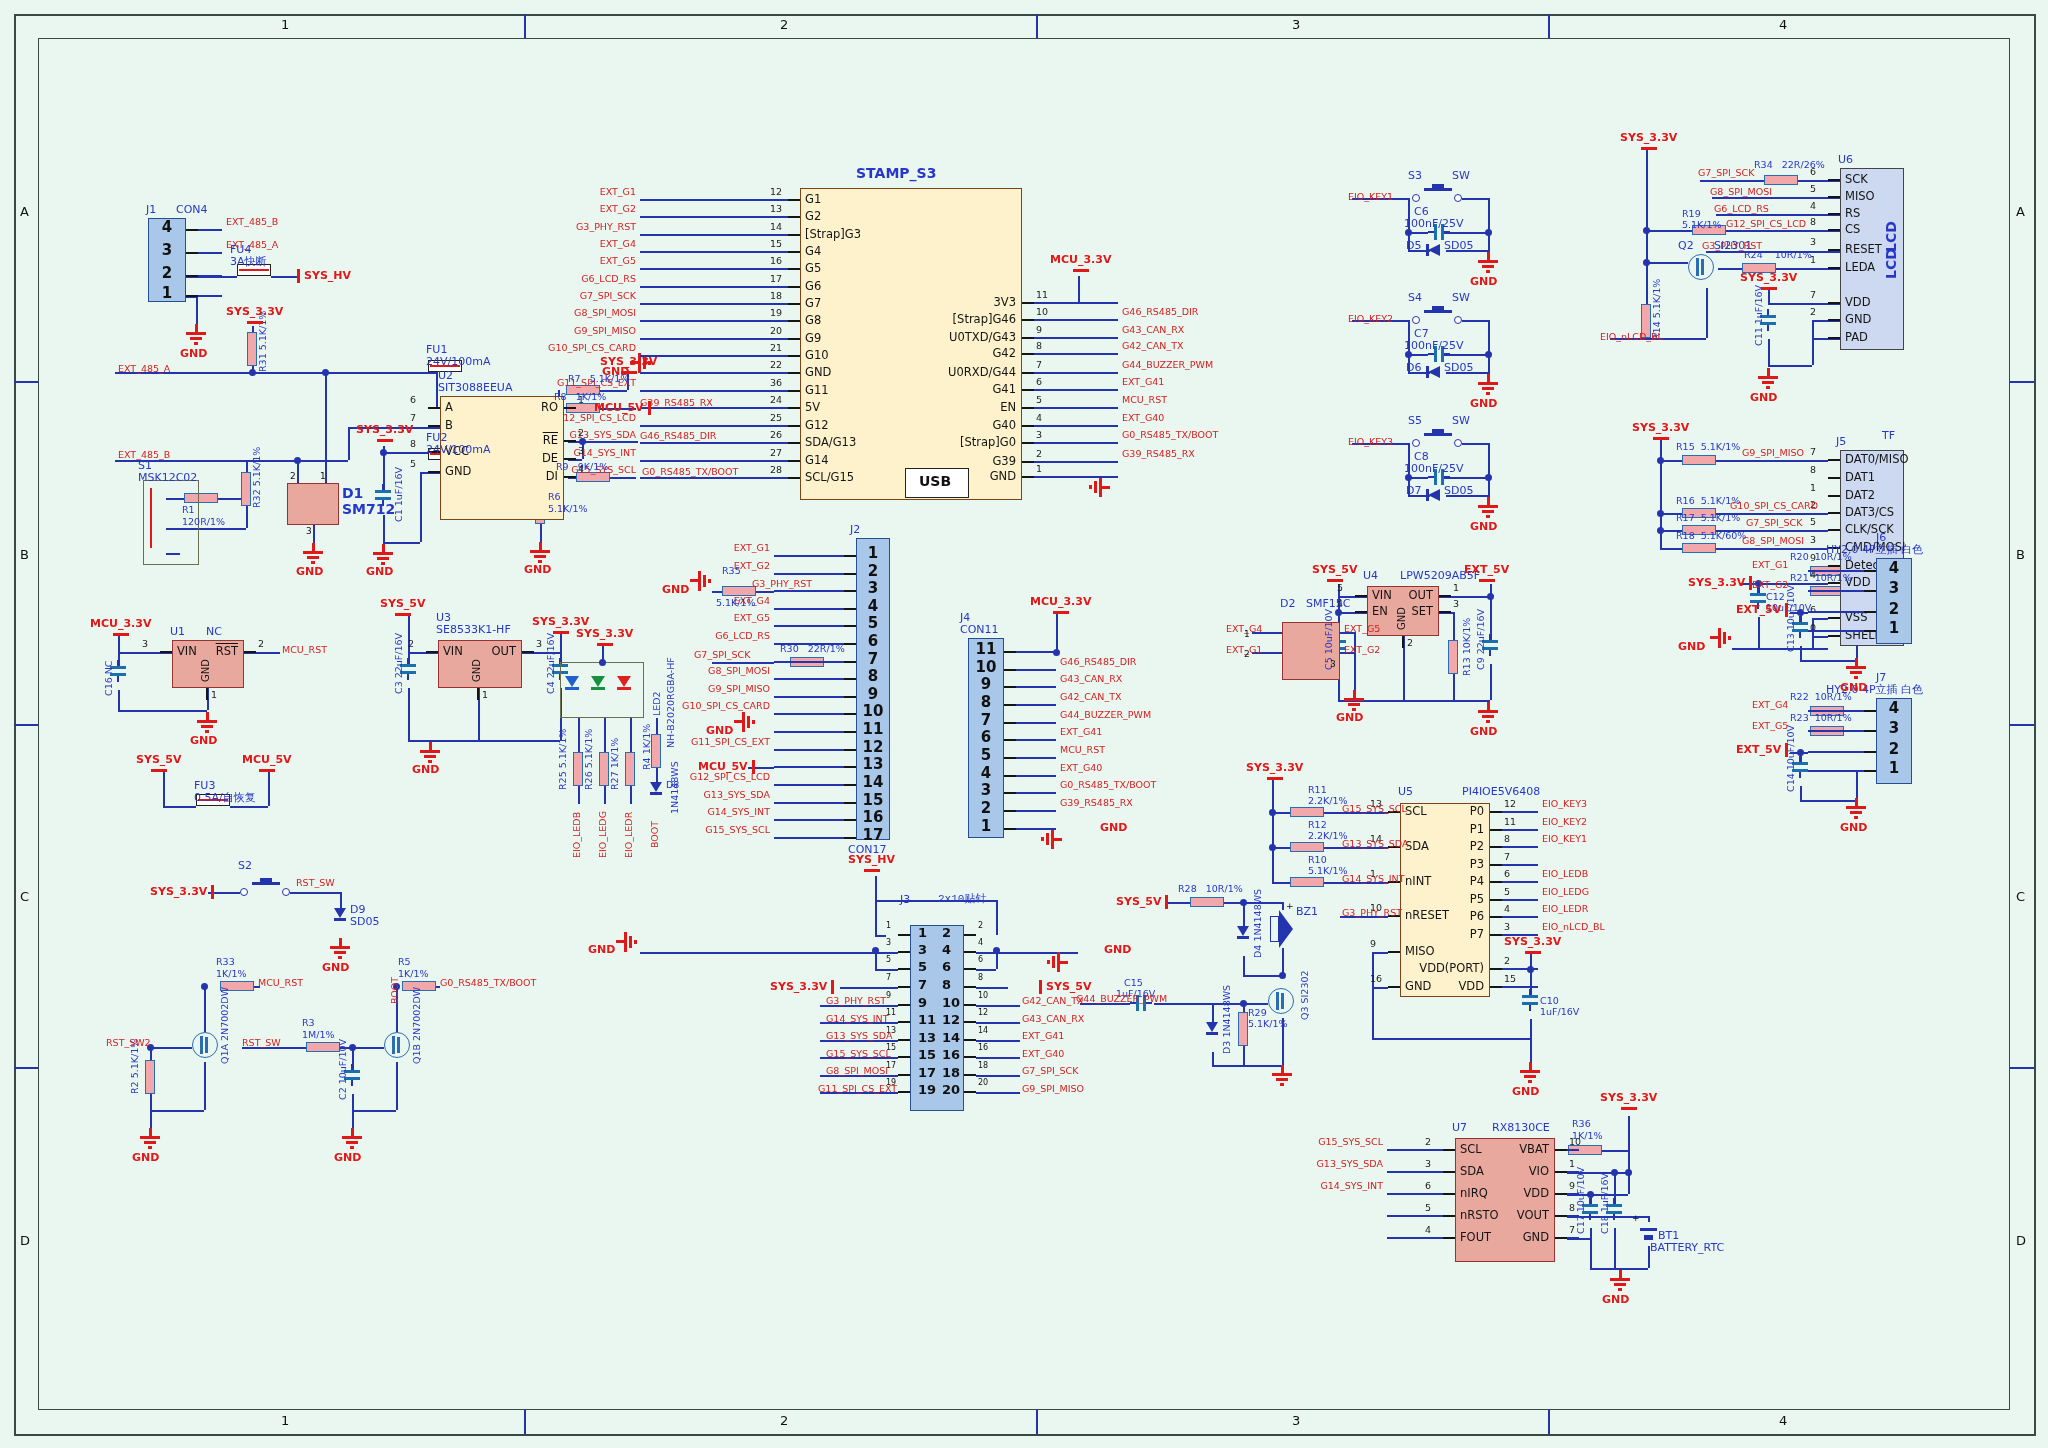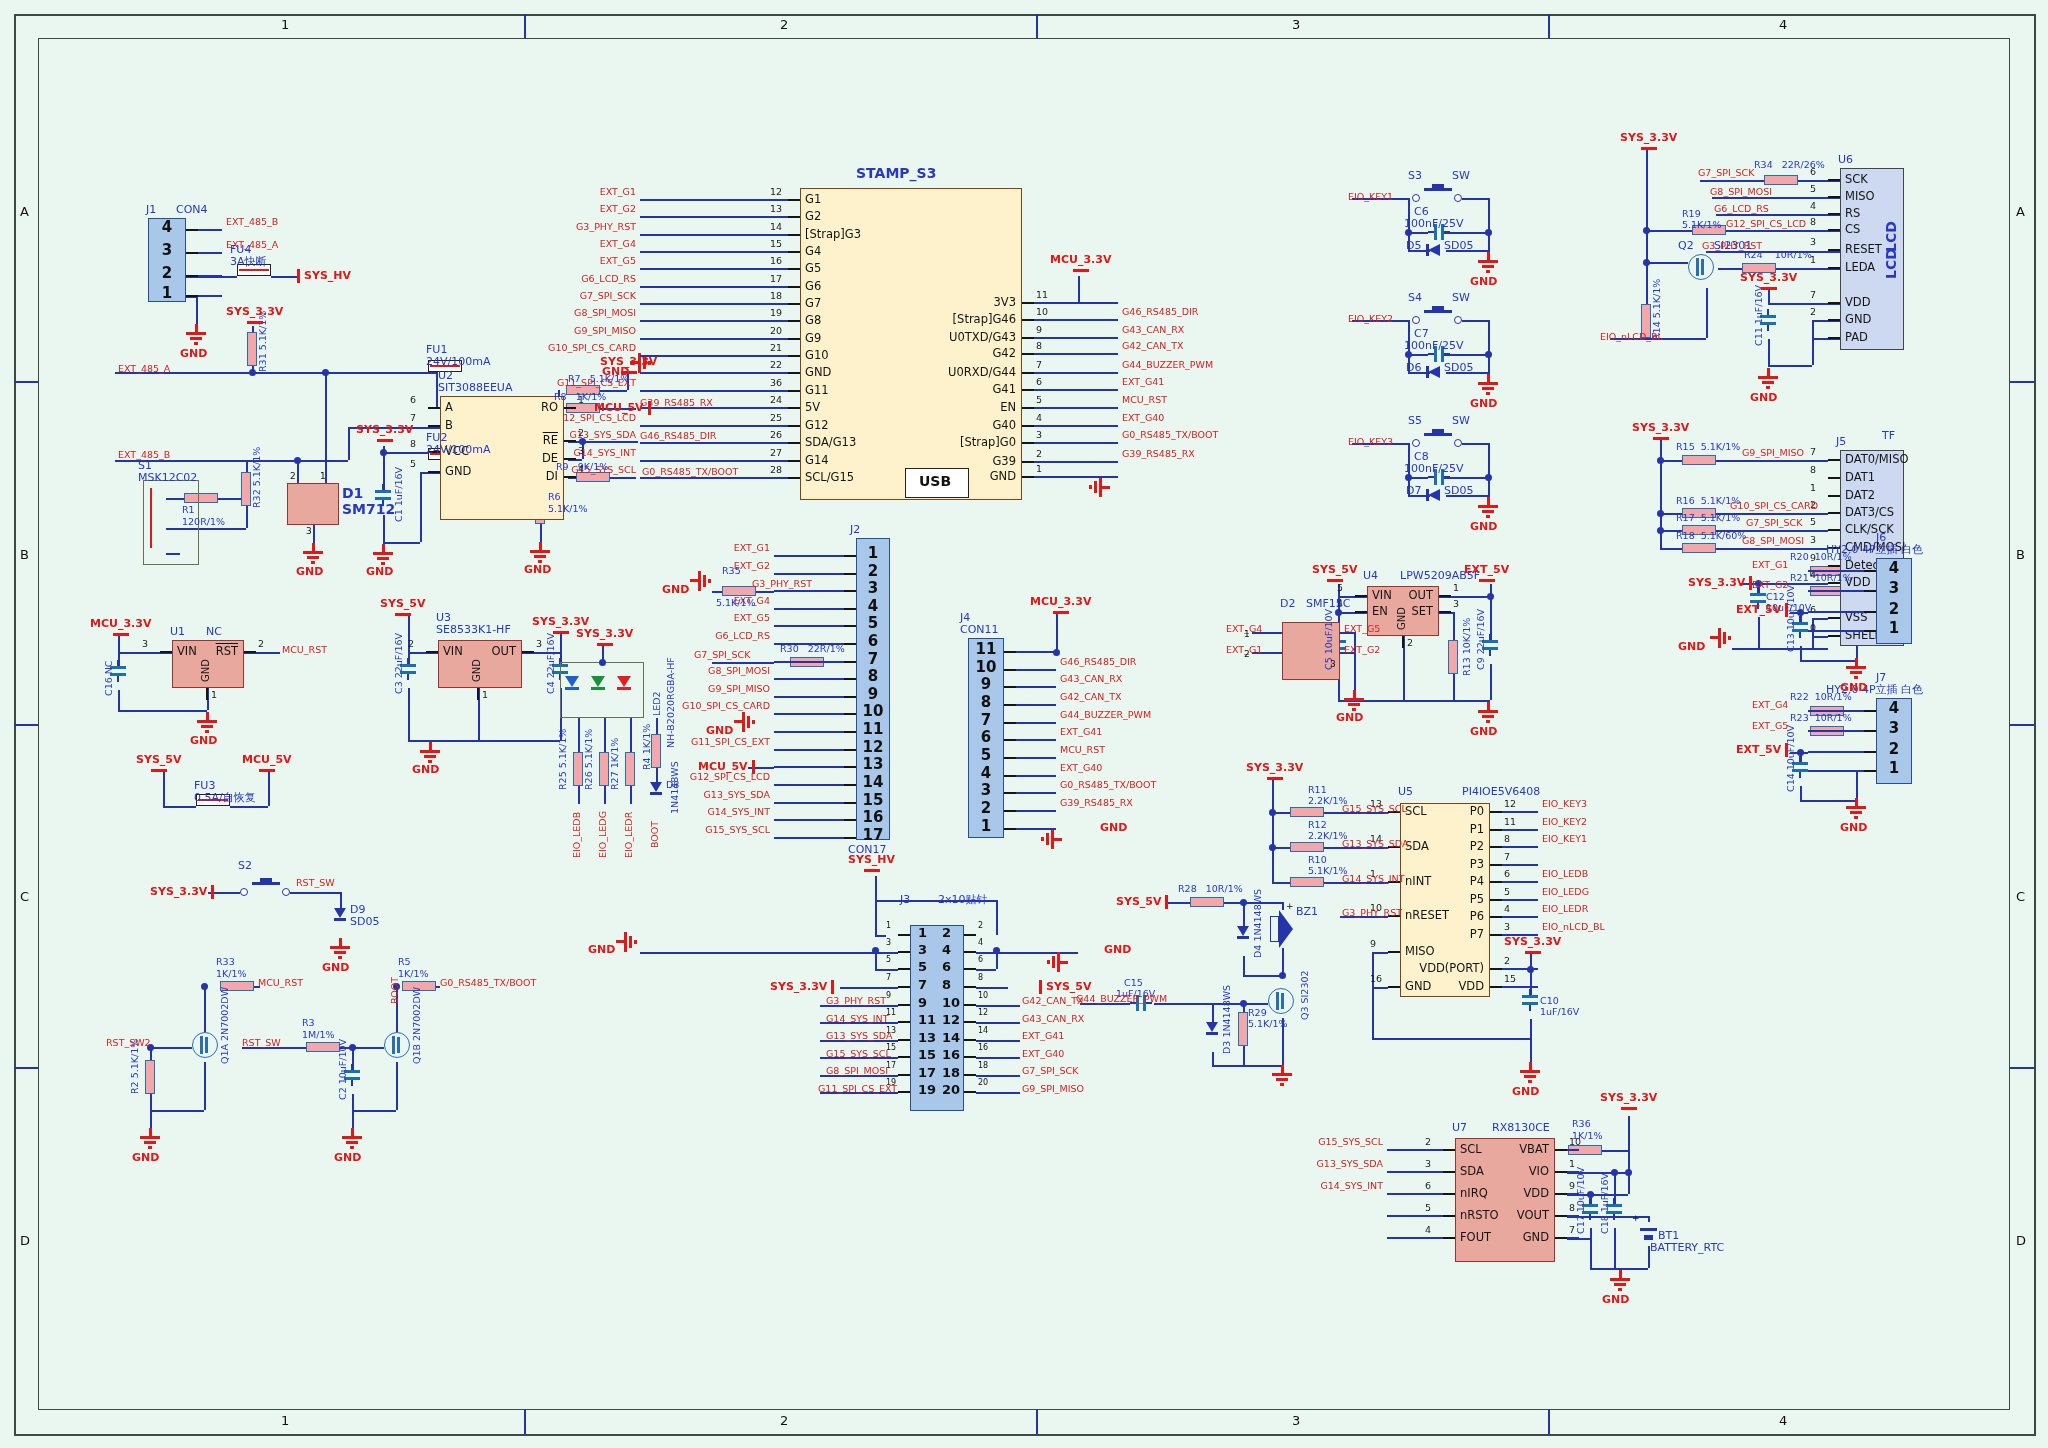--- a/index.html
+++ b/index.html
@@ -1352,21 +1352,21 @@
     <div class="abs txt T" style="left: 856px; top: 166px;">STAMP_S3</div>
     <div class="abs txt t" style="left: 438px; top: 370px;">U2</div>
     <div class="abs txt t" style="left: 438px; top: 382px;">SIT3088EEUA</div>
     <div class="abs txt t" style="left: 146px; top: 204px;">J1</div>
     <div class="abs txt t" style="left: 176px; top: 204px;">CON4</div>
     <div class="abs txt t" style="left: 850px; top: 524px;">J2</div>
     <div class="abs txt t" style="left: 848px; top: 844px;">CON17</div>
     <div class="abs txt t" style="left: 960px; top: 612px;">J4</div>
     <div class="abs txt t" style="left: 960px; top: 624px;">CON11</div>
     <div class="abs txt t" style="left: 900px; top: 894px;">J3</div>
-    <div class="abs txt t" style="left: 938px; top: 894px;">2x10贴针</div>
+    <div class="abs txt t" style="left: 938px; top: 894px; font-family: Liberation Mono, monospace;">2x10贴针</div>
     <div class="abs txt t" style="left: 1876px; top: 532px;">J6</div>
     <div class="abs txt t" style="left: 1826px; top: 544px;">HY2.0 4P立插 白色</div>
     <div class="abs txt t" style="left: 1876px; top: 672px;">J7</div>
     <div class="abs txt t" style="left: 1826px; top: 684px;">HY2.0 4P立插 白色</div>
     <div class="abs txt t" style="left: 1838px; top: 154px;">U6</div>
     <div class="abs txt t" style="left: 1836px; top: 436px;">J5</div>
     <div class="abs txt t" style="left: 1882px; top: 430px;">TF</div>
     <div class="abs txt t" style="left: 170px; top: 626px;">U1</div>
     <div class="abs txt t" style="left: 206px; top: 626px;">NC</div>
     <div class="abs txt t" style="left: 436px; top: 612px;">U3</div>

